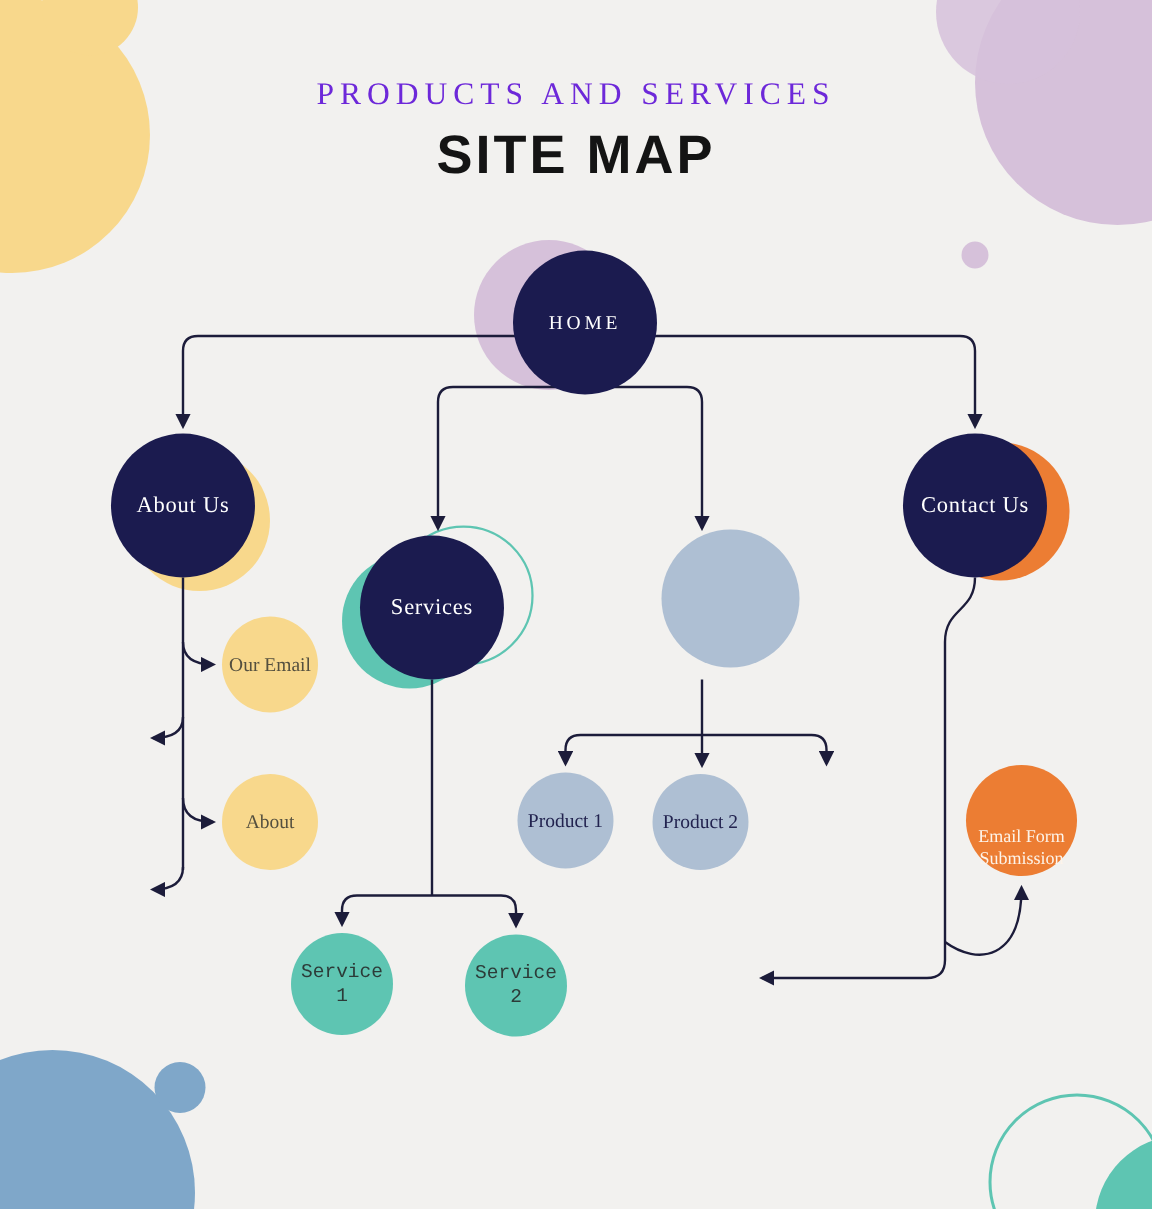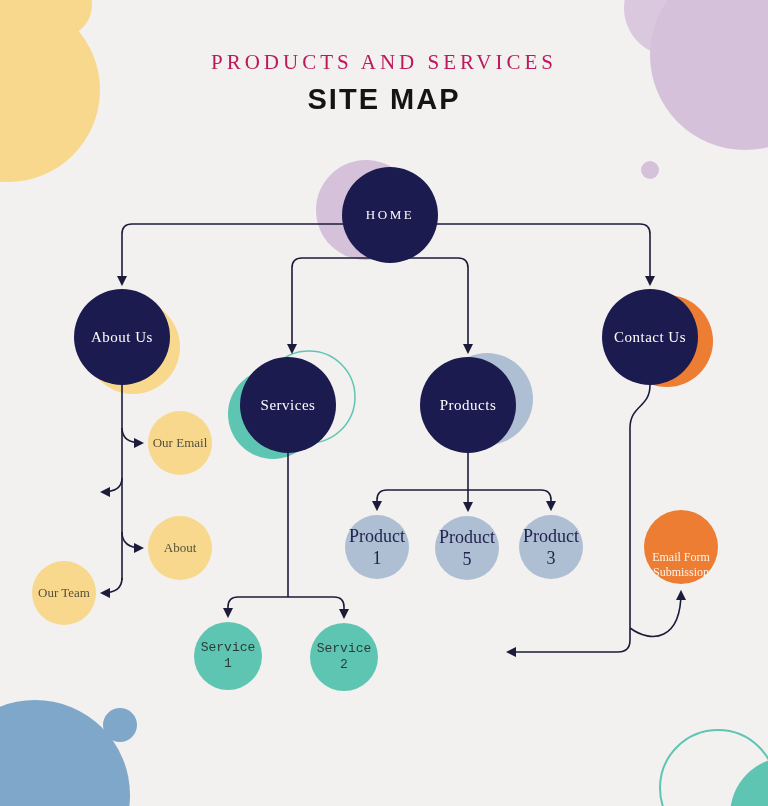--- a/index.html
+++ b/index.html
@@ -11,37 +11,37 @@
   .canvas{
     position:relative;width:768px;height:806px;overflow:hidden;
     background:var(--background);
     font-family:"Liberation Serif", serif;
   }
   .bg-svg{position:absolute;inset:0;z-index:0;}
   .edge{fill:none;stroke:var(--line);stroke-width:1.6;}
   .titles{position:absolute;top:50px;left:0;width:100%;text-align:center;z-index:3;}
   .subtitle{
     font-family:"Liberation Serif", serif;font-size:21px;letter-spacing:4px;
-    color:#be185d;margin-bottom:10px;
+    color:#6d28d9;margin-bottom:10px;
   }
   .main-title{
-    font-family:"Liberation Sans", sans-serif;font-weight:800;font-size:29px;
+    font-family:"Liberation Sans", sans-serif;font-weight:800;font-size:36px;
     letter-spacing:2px;color:var(--title);line-height:1;
   }
   .node{
     position:absolute;z-index:2;border-radius:50%;
     display:flex;align-items:center;justify-content:center;text-align:center;
     left:calc(var(--x) - var(--r));top:calc(var(--y) - var(--r));
     width:calc(var(--r) * 2);height:calc(var(--r) * 2);
     line-height:1.25;
   }
   .node.navy{background:var(--navy);color:#fff;font-size:15px;letter-spacing:.5px;}
   .node.home-node{font-size:13px;letter-spacing:2.5px;}
   .node.yellow{background:var(--yellow);color:#55503f;font-size:13px;}
-  .node.bluegray{background:var(--blue-gray);color:#22234f;font-size:18px;}
+  .node.bluegray{background:var(--blue-gray);color:#22234f;font-size:13px;}
   .node.teal{background:var(--teal);color:#2c3b38;font-size:13px;font-family:Liberation Mono, monospace;}
   .node.orange{background:var(--orange);color:#fdf4ea;font-size:12px;align-items:flex-end;}
   .node span{display:block;padding:4px;}
 </style>
 </head>
 <body>
 
 <div class="canvas">
 
   <svg class="bg-svg" width="768" height="806" viewBox="0 0 768 806">
@@ -101,45 +101,36 @@
 
   <div class="node navy home-node" style="--x:390px;--y:215px;--r:48px">
     <span>HOME</span>
   </div>
   <div class="node navy" style="--x:122px;--y:337px;--r:48px">
     <span>About Us</span>
   </div>
   <div class="node navy" style="--x:288px;--y:405px;--r:48px">
     <span>Services</span>
   </div>
-  <div class="node navy" style="--x:468px;--y:405px;--r:48px">
-    <span>Products</span>
-  </div>
   <div class="node navy" style="--x:650px;--y:337px;--r:48px">
     <span>Contact Us</span>
   </div>
 
   <div class="node yellow" style="--x:180px;--y:443px;--r:32px">
     <span>Our Email</span>
   </div>
   <div class="node yellow" style="--x:180px;--y:548px;--r:32px">
     <span>About</span>
   </div>
-  <div class="node yellow" style="--x:64px;--y:593px;--r:32px">
-    <span>Our Team</span>
-  </div>
 
   <div class="node bluegray" style="--x:377px;--y:547px;--r:32px">
     <span>Product 1</span>
   </div>
   <div class="node bluegray" style="--x:467px;--y:548px;--r:32px">
-    <span>Product 5</span>
-  </div>
-  <div class="node bluegray" style="--x:551px;--y:547px;--r:32px">
-    <span>Product 3</span>
+    <span>Product 2</span>
   </div>
 
   <div class="node teal" style="--x:228px;--y:656px;--r:34px">
     <span>Service 1</span>
   </div>
   <div class="node teal" style="--x:344px;--y:657px;--r:34px">
     <span>Service 2</span>
   </div>
 
   <div class="node orange" style="--x:681px;--y:547px;--r:37px">

